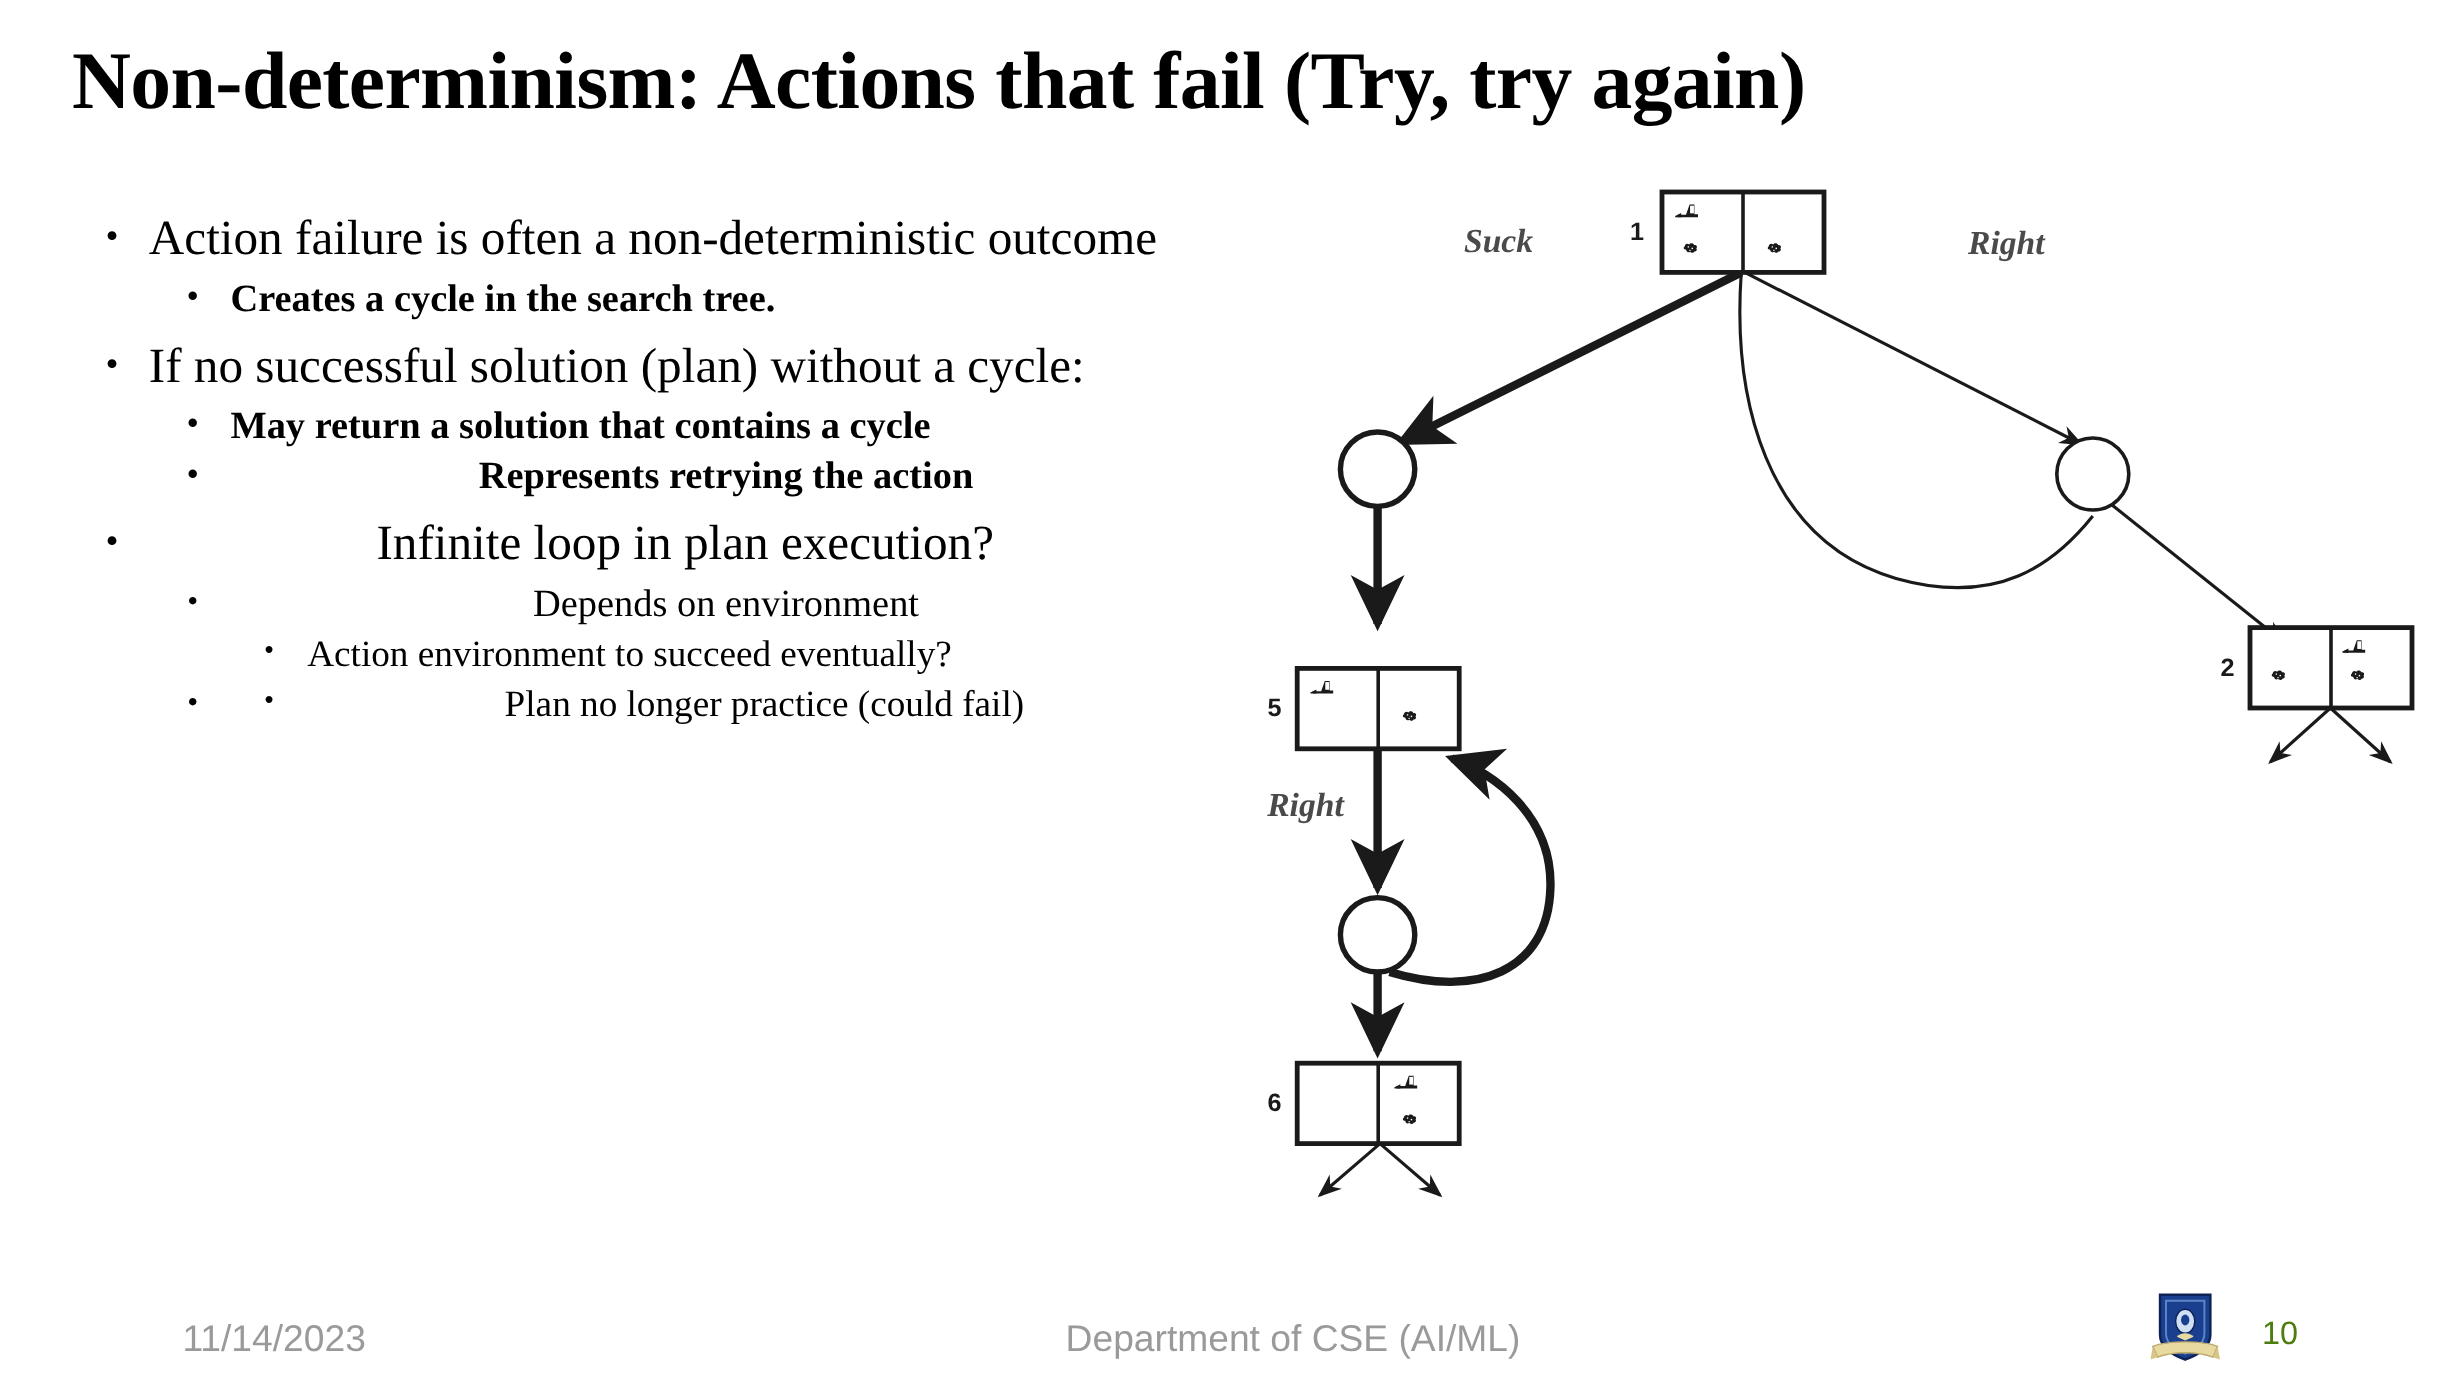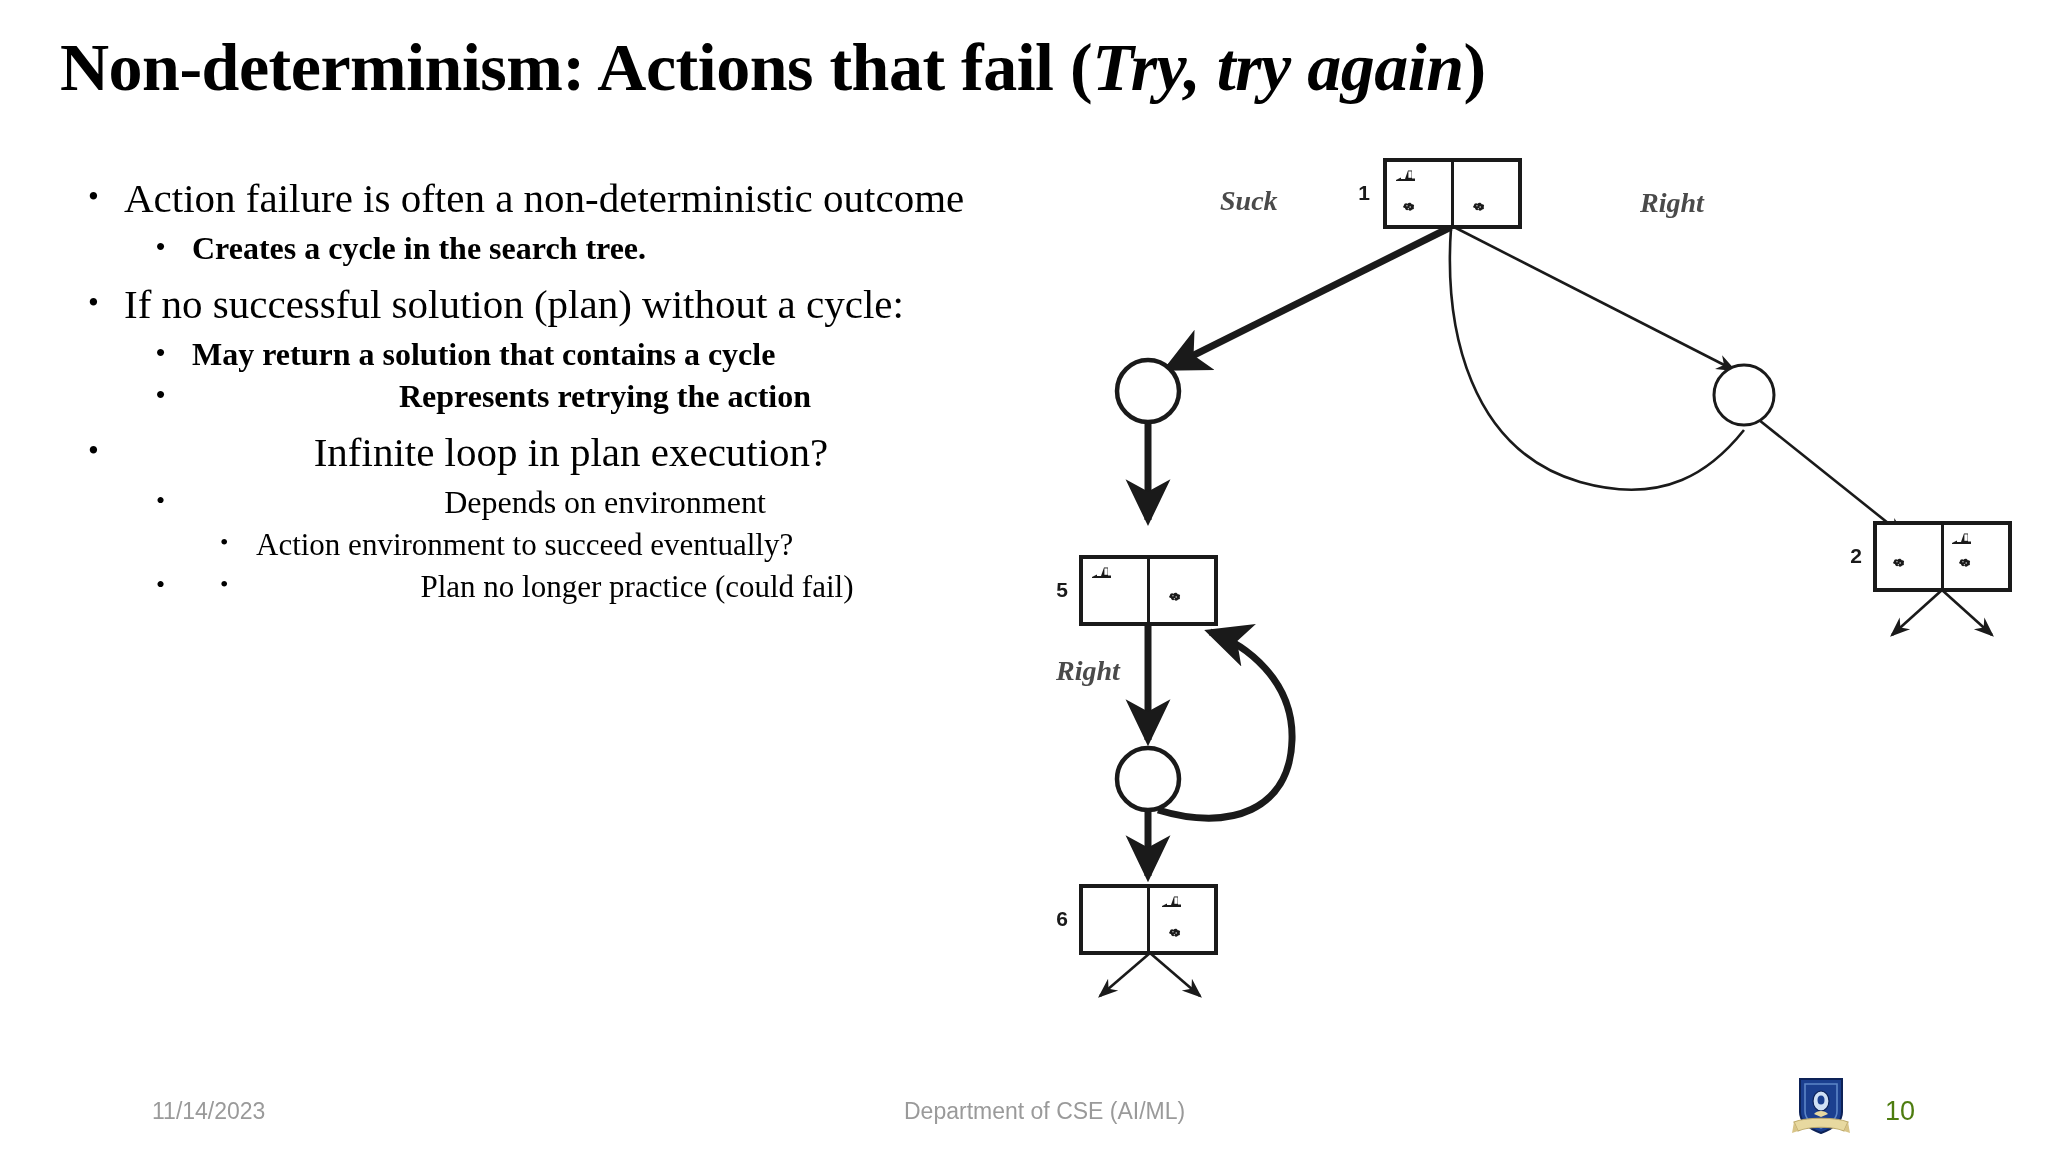--- a/index.html
+++ b/index.html
@@ -23,21 +23,20 @@
     left: 60px;
     top: 32px;
     width: 1940px;
     font-size: 68px;
     font-weight: bold;
     letter-spacing: -0.5px;
     line-height: 1.05;
     white-space: nowrap;
   }
   #title .ital {
-    font-style: italic;
   }
 
   
   #body {
     position: absolute;
     left: 88px;
     top: 178px;
     width: 930px;
   }
   .b {
@@ -97,26 +96,26 @@
     top: 120px;
     width: 1010px;
     height: 880px;
   }
   #diagram svg { display: block; }
 
   
   .footer-txt {
     position: absolute;
     font-family: "Liberation Sans", "DejaVu Sans", sans-serif;
-    font-size: 23px;
+    font-size: 31px;
     color: #9a9a9a;
     white-space: nowrap;
   }
   #footer-date { left: 152px; top: 1098px; }
-  #footer-dept { left: 888px; top: 1098px; margin-left: 16px; }
+  #footer-dept { left: 888px; top: 1098px; }
   #page-num {
     position: absolute;
     left: 1885px;
     top: 1096px;
     font-family: "Liberation Sans", "DejaVu Sans", sans-serif;
     font-size: 27px;
     color: #4d7c0f;
   }
   #logo {
     position: absolute;

